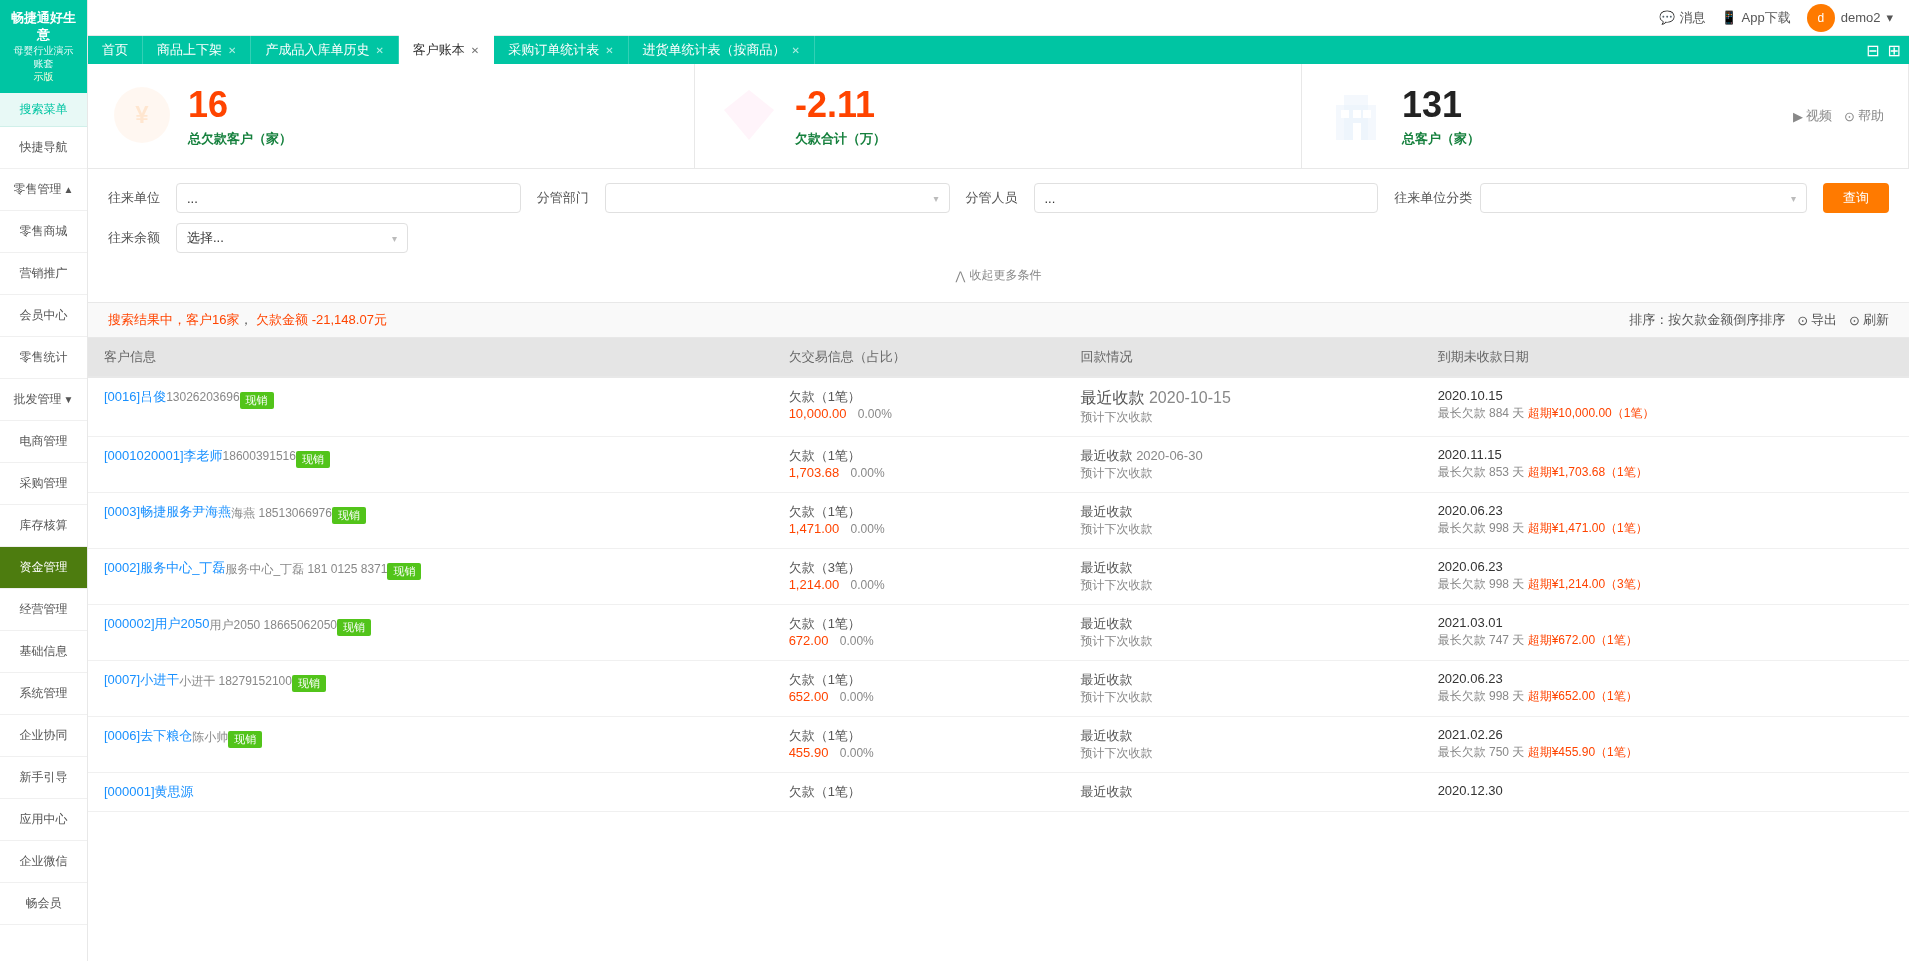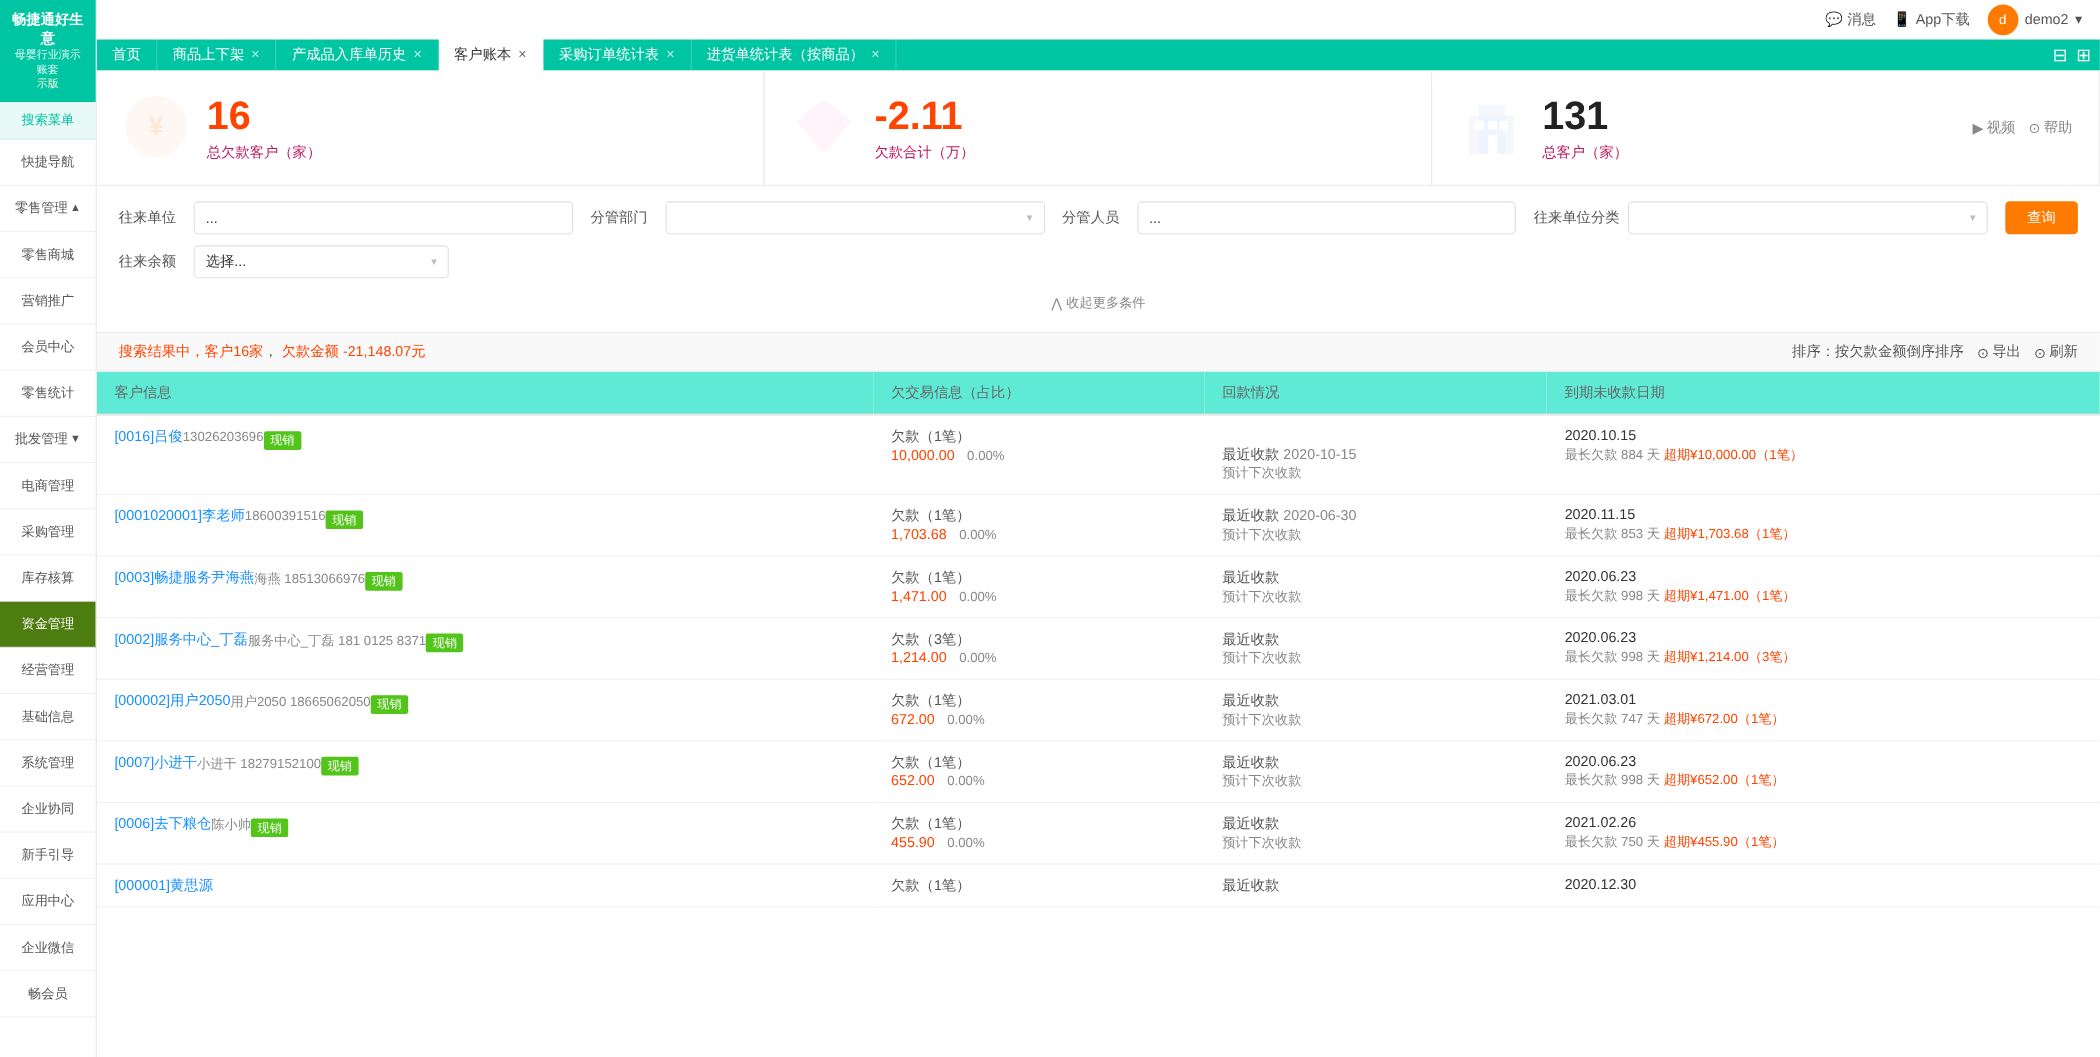--- a/index.html
+++ b/index.html
@@ -33,21 +33,21 @@
     
     .content { flex: 1; overflow-y: auto; display: flex; flex-direction: column; }
 
     
     .stats-bar { display: flex; background: #fff; border-bottom: 1px solid #e8e8e8; flex-shrink: 0; }
     .stat-card { flex: 1; padding: 20px 24px; display: flex; align-items: center; gap: 16px; border-right: 1px solid #e8e8e8; }
     .stat-content { }
     .stat-number { font-size: 36px; font-weight: bold; color: #ff4400; }
     .stat-number.negative { color: #ff4400; }
     .stat-number.dark { color: #222; font-weight: 900; }
-    .stat-label { font-size: 13px; color: #be185d; margin-top: 4px; }
+    .stat-label { font-size: 13px; color: #15803d; margin-top: 4px; font-weight: bold; }
     .stat-card-right { margin-left: auto; display: flex; gap: 12px; align-items: flex-start; font-size: 13px; color: #888; }
     .stat-card-right span { cursor: pointer; display: flex; align-items: center; gap: 3px; }
 
     
     .filter-area { background: #fff; padding: 14px 20px; border-bottom: 1px solid #e8e8e8; flex-shrink: 0; }
     .filter-row { display: flex; align-items: center; gap: 16px; margin-bottom: 10px; }
     .filter-item { display: flex; align-items: center; gap: 8px; flex: 1; }
     .filter-label { color: #555; font-size: 13px; white-space: nowrap; min-width: 60px; }
     .filter-input { flex: 1; border: 1px solid #e0e0e0; border-radius: 4px; padding: 5px 10px; font-size: 13px; color: #333; background: #fff; display: flex; align-items: center; justify-content: space-between; cursor: pointer; height: 30px; }
     .filter-select { flex: 1; border: 1px solid #e0e0e0; border-radius: 4px; padding: 5px 10px; font-size: 13px; color: #333; background: #fff; display: flex; align-items: center; justify-content: space-between; cursor: pointer; height: 30px; }
@@ -57,21 +57,21 @@
     
     .results-bar { display: flex; align-items: center; justify-content: space-between; padding: 8px 20px; background: #f9f9f9; border-bottom: 1px solid #e8e8e8; flex-shrink: 0; }
     .results-text { font-size: 13px; color: #555; }
     .results-text span { color: #ff4400; }
     .results-actions { display: flex; align-items: center; gap: 12px; font-size: 13px; color: #555; }
     .results-actions span { cursor: pointer; display: flex; align-items: center; gap: 3px; }
 
     
     .table-area { flex: 1; background: #fff; overflow-y: auto; }
     table { width: 100%; border-collapse: collapse; }
-    thead tr { background: #5eead4; border-bottom: 2px solid #e8e8e8; }
+    thead tr { background: #e5e5e5; border-bottom: 2px solid #e8e8e8; }
     thead th { padding: 10px 16px; font-size: 13px; color: #666; font-weight: normal; text-align: left; }
     tbody tr { border-bottom: 1px solid #f0f0f0; }
     .cell-pad { padding: 10px 16px; vertical-align: top; }
     .customer-name { color: #1890ff; font-size: 13px; cursor: pointer; }
     .customer-phone { color: #888; font-size: 12px; margin-top: 2px; }
     .tag { display: inline-block; background: #52c41a; color: #fff; font-size: 11px; padding: 1px 6px; border-radius: 2px; margin-top: 4px; }
     .amount-red { color: #ff4400; font-size: 13px; }
     .amount-pct { color: #888; font-size: 12px; margin-left: 8px; }
     .overdue-red { color: #ff4400; font-size: 12px; cursor: pointer; }
     .date-black { color: #333; font-size: 13px; }
@@ -301,21 +301,21 @@
       </div>
     </td>
     <td class="cell-pad">
       <div style="color:#555;font-size:13px;">欠款（1笔）</div>
       <div>
         <span class="amount-red">10,000.00</span>
         <span class="amount-pct">0.00%</span>
       </div>
     </td>
     <td class="cell-pad">
-      <div style="color:#555;font-size:13px;margin-top:16px;">
+      <div style="color:#555;font-size:16px;">
         最近收款 <span style="color:#888;">2020-10-15</span>
       </div>
       <div class="sub-text">预计下次收款</div>
     </td>
     <td class="cell-pad">
       <div class="date-black">2020.10.15</div>
       <div style="margin-top:2px;">
         <span class="overdue-days">最长欠款 884 天 </span>
         <a class="overdue-red">超期¥10,000.00（1笔）</a>
       </div>

